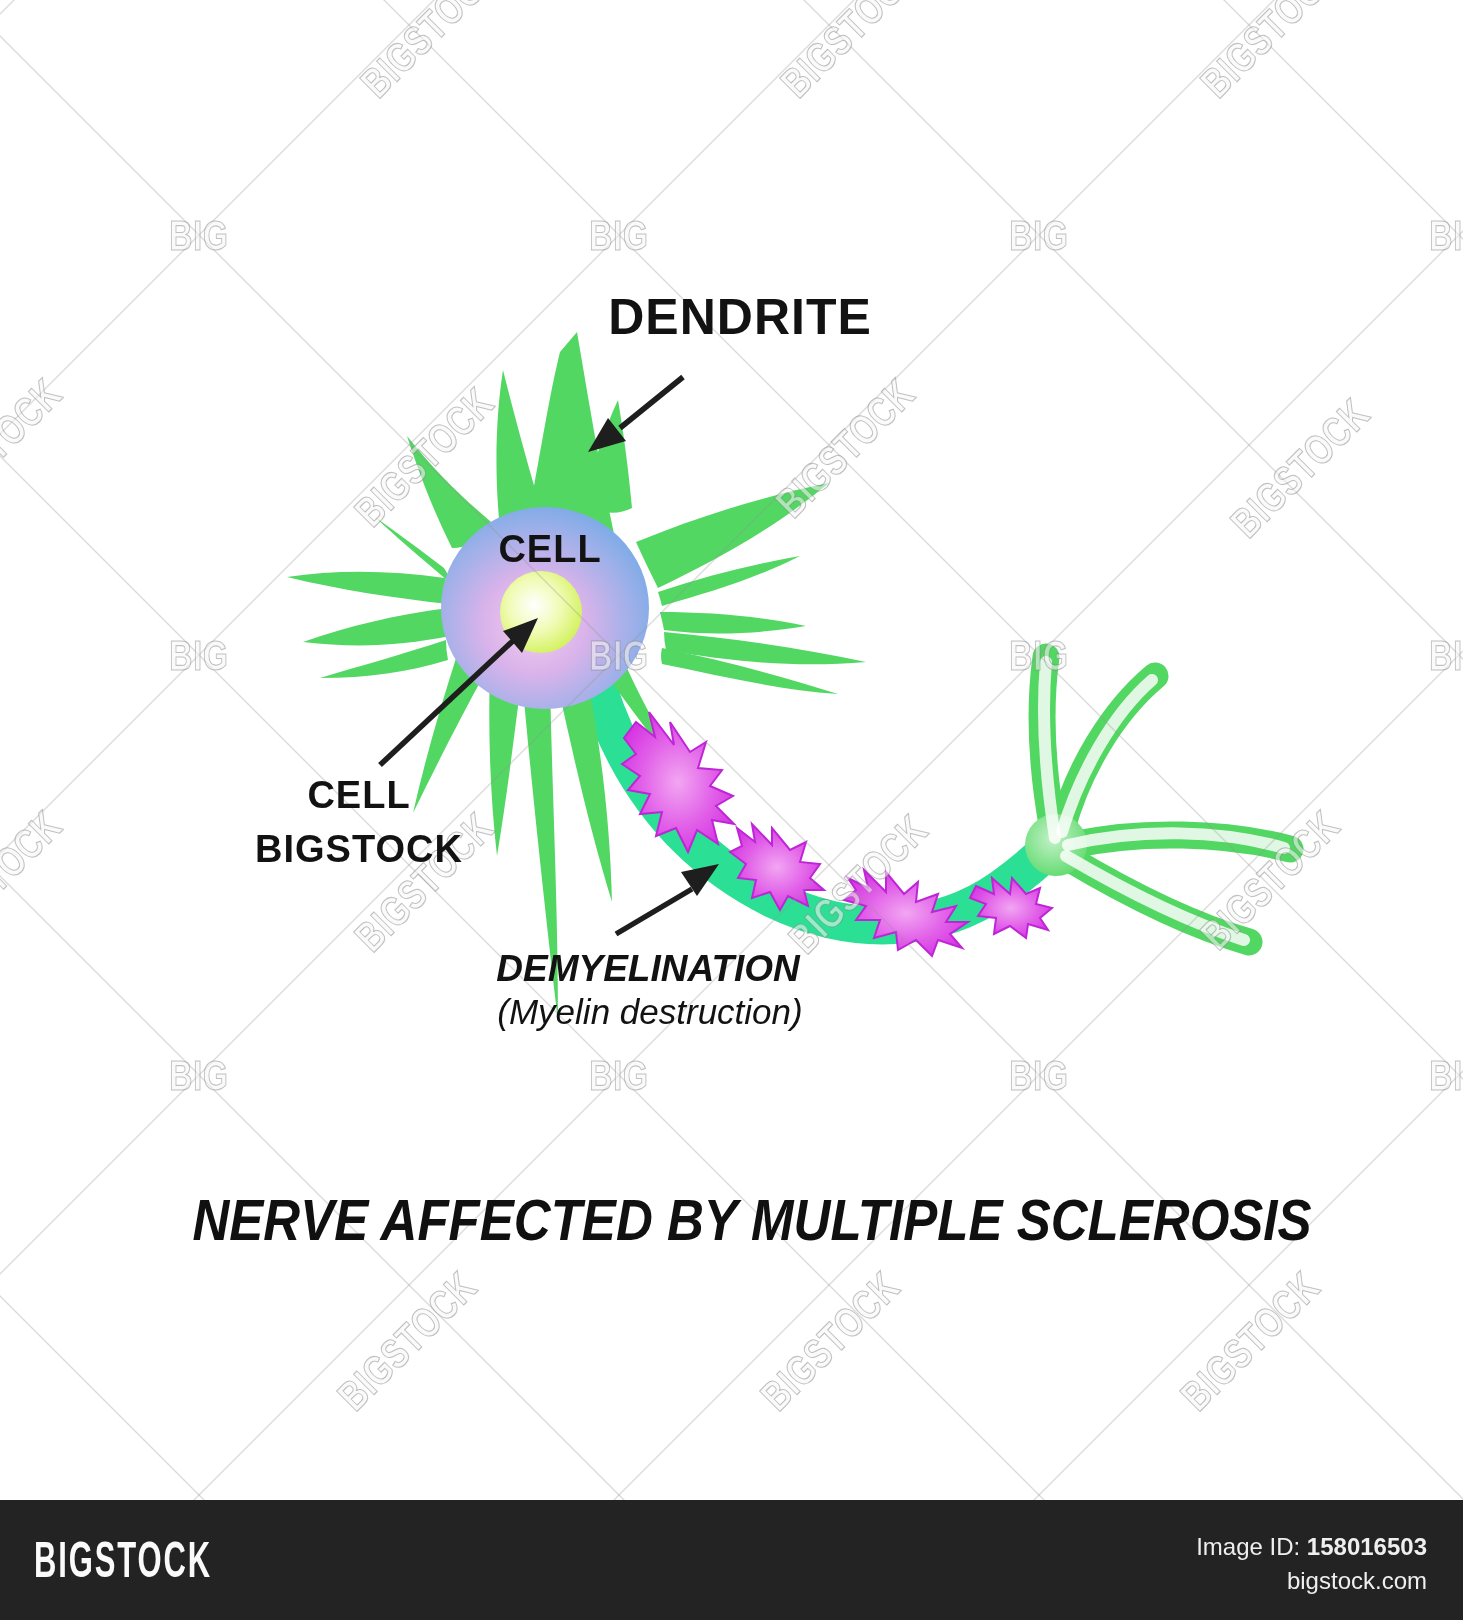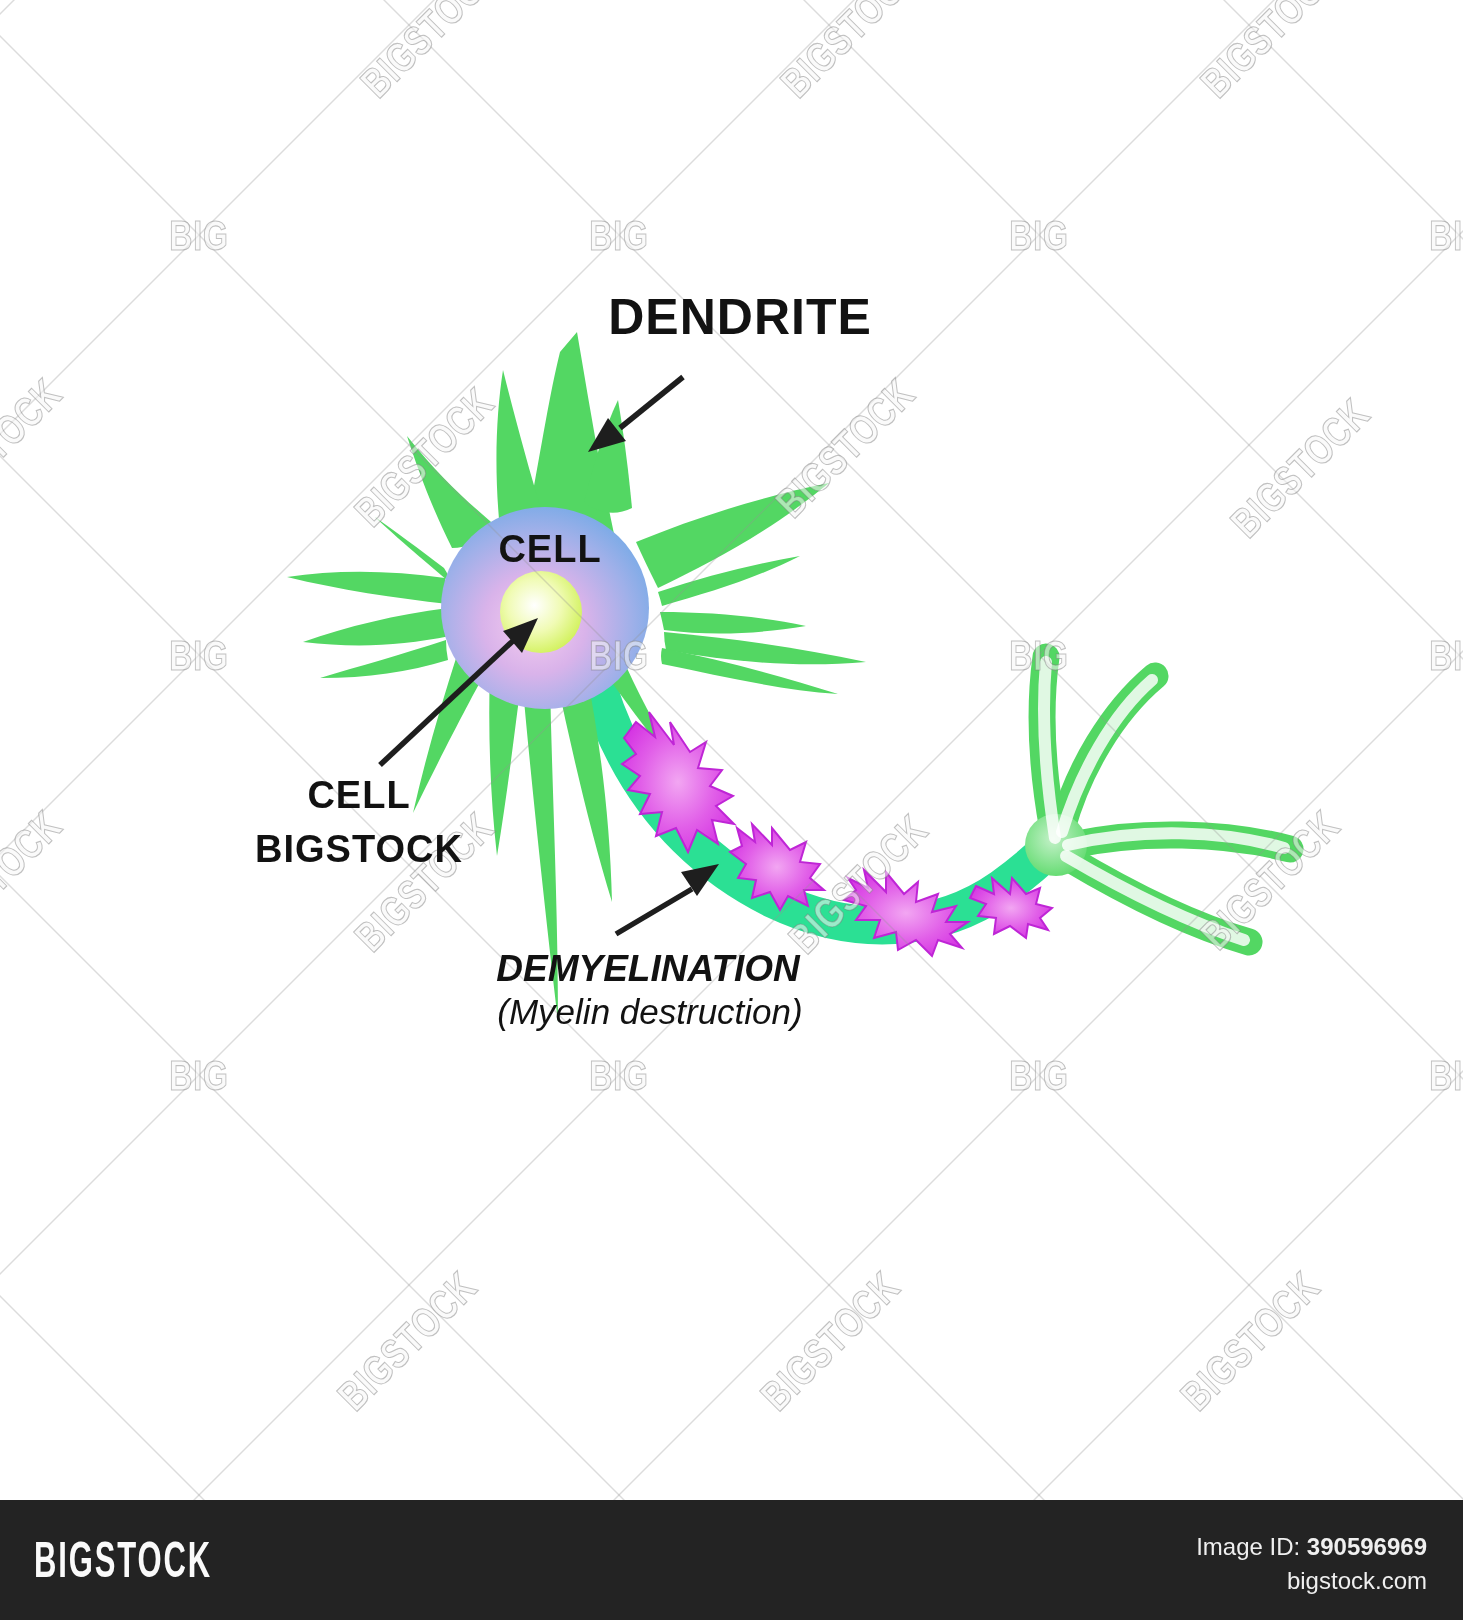--- a/index.html
+++ b/index.html
@@ -183,24 +183,27 @@
   <div class="lbl lbl-cell">CELL</div>
 
   <div class="lbl lbl-nucleus">
     <div>CELL</div>
     <div>BIGSTOCK</div>
   </div>
 
   <div class="lbl lbl-demyelination">DEMYELINATION</div>
   <div class="lbl lbl-demyelination-sub">(Myelin destruction)</div>
 
+  <div class="title">
+    <span>NERVE AFFECTED BY MULTIPLE SCLEROSIS</span>
+  </div>
 
   <div class="footer"></div>
   <div class="footer-logo">BIGSTOCK</div>
   <div class="footer-right">
     <div>
       <span>Image ID:</span>
-      <span class="footer-id-value">390596969</span>
+      <span class="footer-id-value">158016503</span>
     </div>
     <div>bigstock.com</div>
   </div>
 
 </div>
 
 </body></html>

